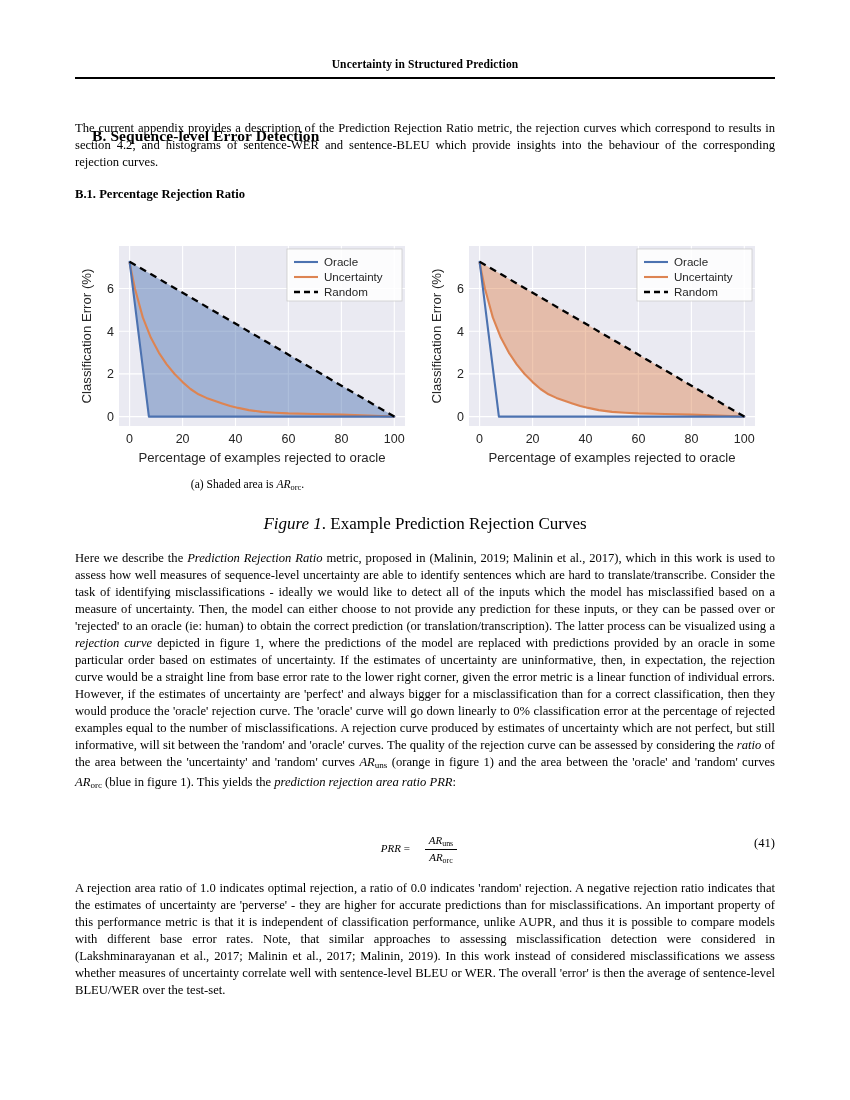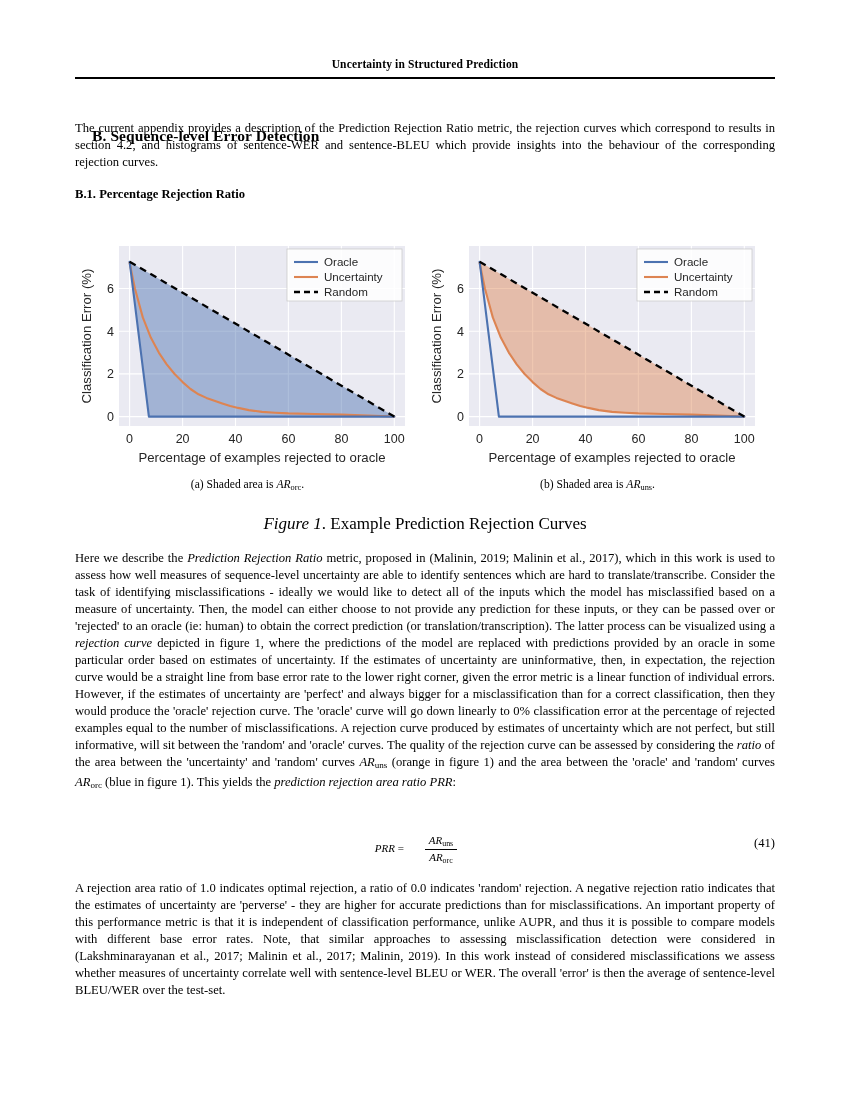--- a/index.html
+++ b/index.html
@@ -151,21 +151,21 @@
     left: 0;
     top: 16px;
     width: 700px;
     text-align: center;
     font-size: 11px;
   }
   .frac {
     display: inline-block;
     vertical-align: middle;
     text-align: center;
-    margin: 0 18px;
+    margin: 0 12px;
   }
   .frac .num {
     display: block;
     padding: 0 4px 1px 4px;
     border-bottom: 1px solid #000;
   }
   .frac .den {
     display: block;
     padding: 1px 4px 0 4px;
   }
@@ -304,21 +304,20 @@
             <text x="249" y="41" font-family="Liberation Sans, sans-serif" font-size="11.6" fill="#262626">Uncertainty</text>
             <line x1="219" y1="52" x2="243" y2="52" stroke="#000000" stroke-width="2.3" stroke-dasharray="6,4"></line>
             <text x="249" y="56" font-family="Liberation Sans, sans-serif" font-size="11.6" fill="#262626">Random</text>
           </g>
         </svg>
       </div>
     </div>
 
     <div class="subcap subcap-a"><span>(a) Shaded area is </span><span class="m">AR</span><sub class="msub">orc</sub><span>.</span></div>
 
-    <div class="subcap subcap-b"><span>(b) Shaded area is </span><span class="m">AR</span><sub class="msub">uns</sub><span>.</span></div>
 
     <div class="figcap"><span class="lbl">Figure 1</span><span>. Example Prediction Rejection Curves</span></div>
   </div>
 
   <div class="para p-body1"><span>Here we describe the </span><i>Prediction Rejection Ratio</i><span> metric, proposed in (Malinin, 2019; Malinin et al., 2017), which in this work is used to assess how well measures of sequence-level uncertainty are able to identify sentences which are hard to translate/transcribe. Consider the task of identifying misclassifications - ideally we would like to detect all of the inputs which the model has misclassified based on a measure of uncertainty. Then, the model can either choose to not provide any prediction for these inputs, or they can be passed over or 'rejected' to an oracle (ie: human) to obtain the correct prediction (or translation/transcription). The latter process can be visualized using a </span><i>rejection curve</i><span> depicted in figure 1, where the predictions of the model are replaced with predictions provided by an oracle in some particular order based on estimates of uncertainty. If the estimates of uncertainty are uninformative, then, in expectation, the rejection curve would be a straight line from base error rate to the lower right corner, given the error metric is a linear function of individual errors. However, if the estimates of uncertainty are 'perfect' and always bigger for a misclassification than for a correct classification, then they would produce the 'oracle' rejection curve. The 'oracle' curve will go down linearly to 0% classification error at the percentage of rejected examples equal to the number of misclassifications. A rejection curve produced by estimates of uncertainty which are not perfect, but still informative, will sit between the 'random' and 'oracle' curves. The quality of the rejection curve can be assessed by considering the </span><i>ratio</i><span> of the area between the 'uncertainty' and 'random' curves </span><span class="m">AR</span><sub class="msub">uns</sub><span> (orange in figure 1) and the area between the 'oracle' and 'random' curves </span><span class="m">AR</span><sub class="msub">orc</sub><span> (blue in figure 1). This yields the </span><i>prediction rejection area ratio </i><span class="m">PRR</span><span>:</span></div>
 
   <div class="eqblock">
     <div class="eq-center"><span class="m">PRR</span>
       <span class="mr">=</span>
       <span class="frac">

